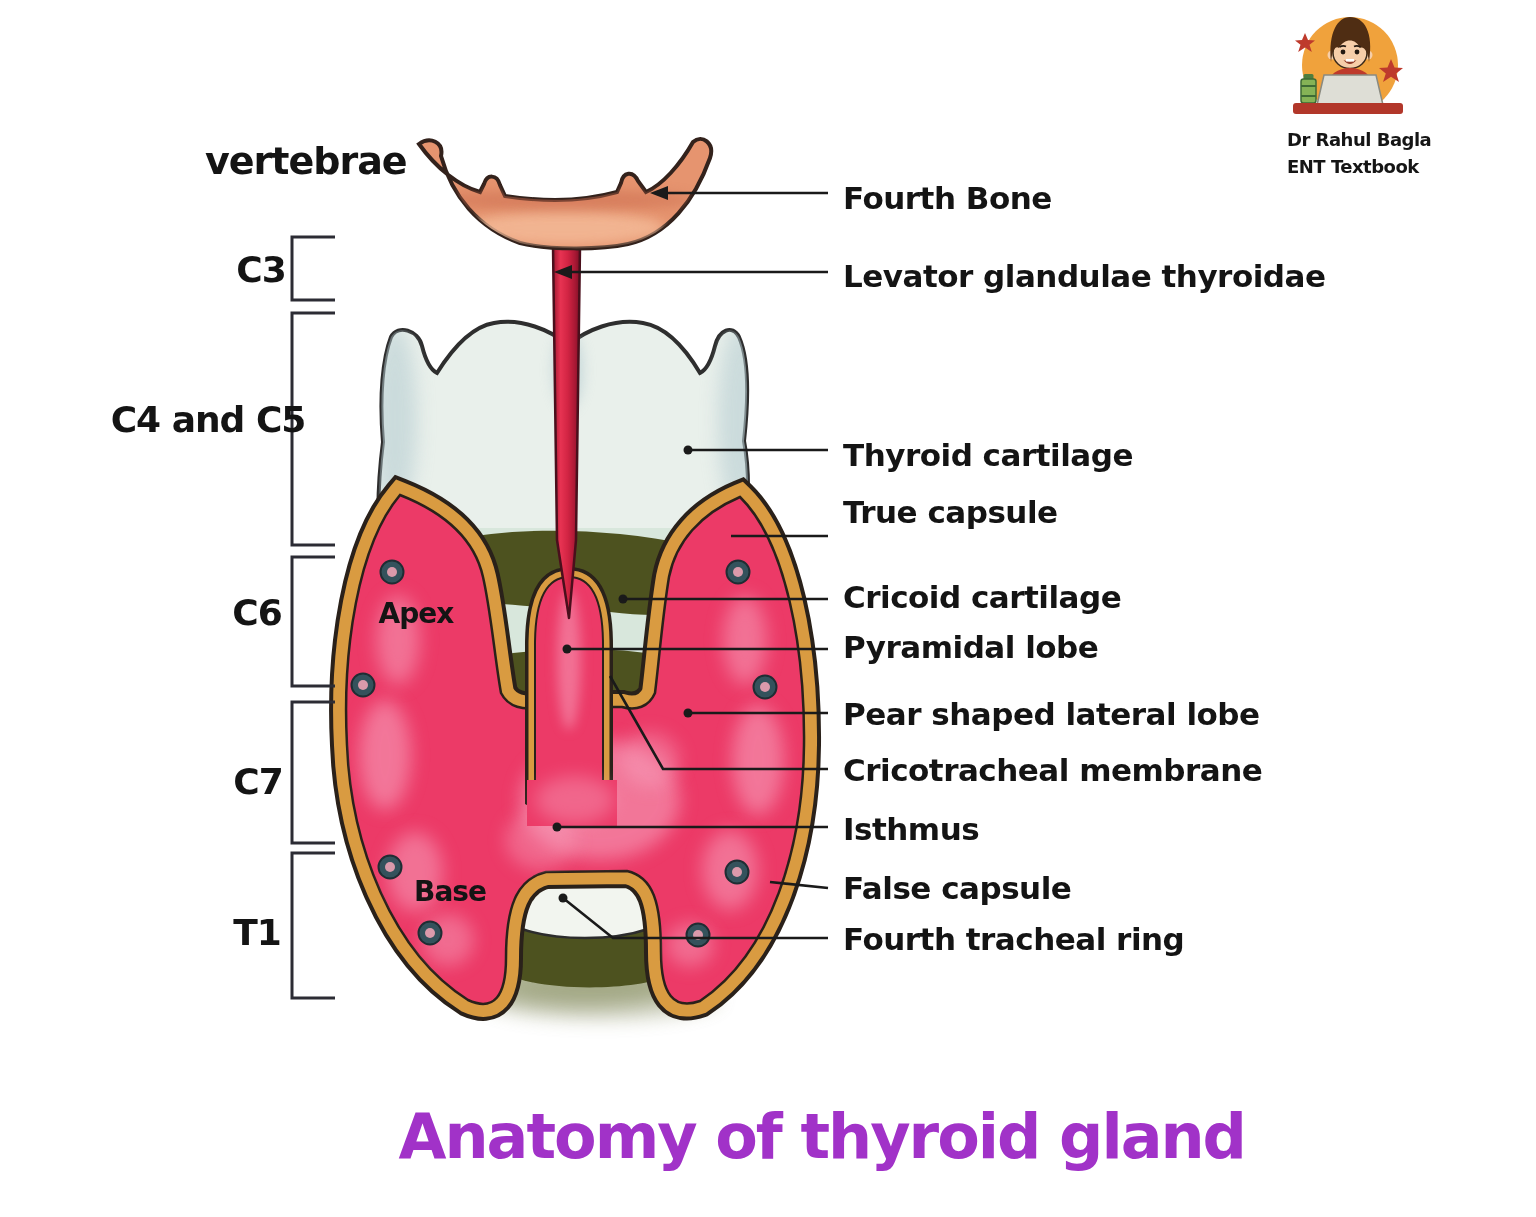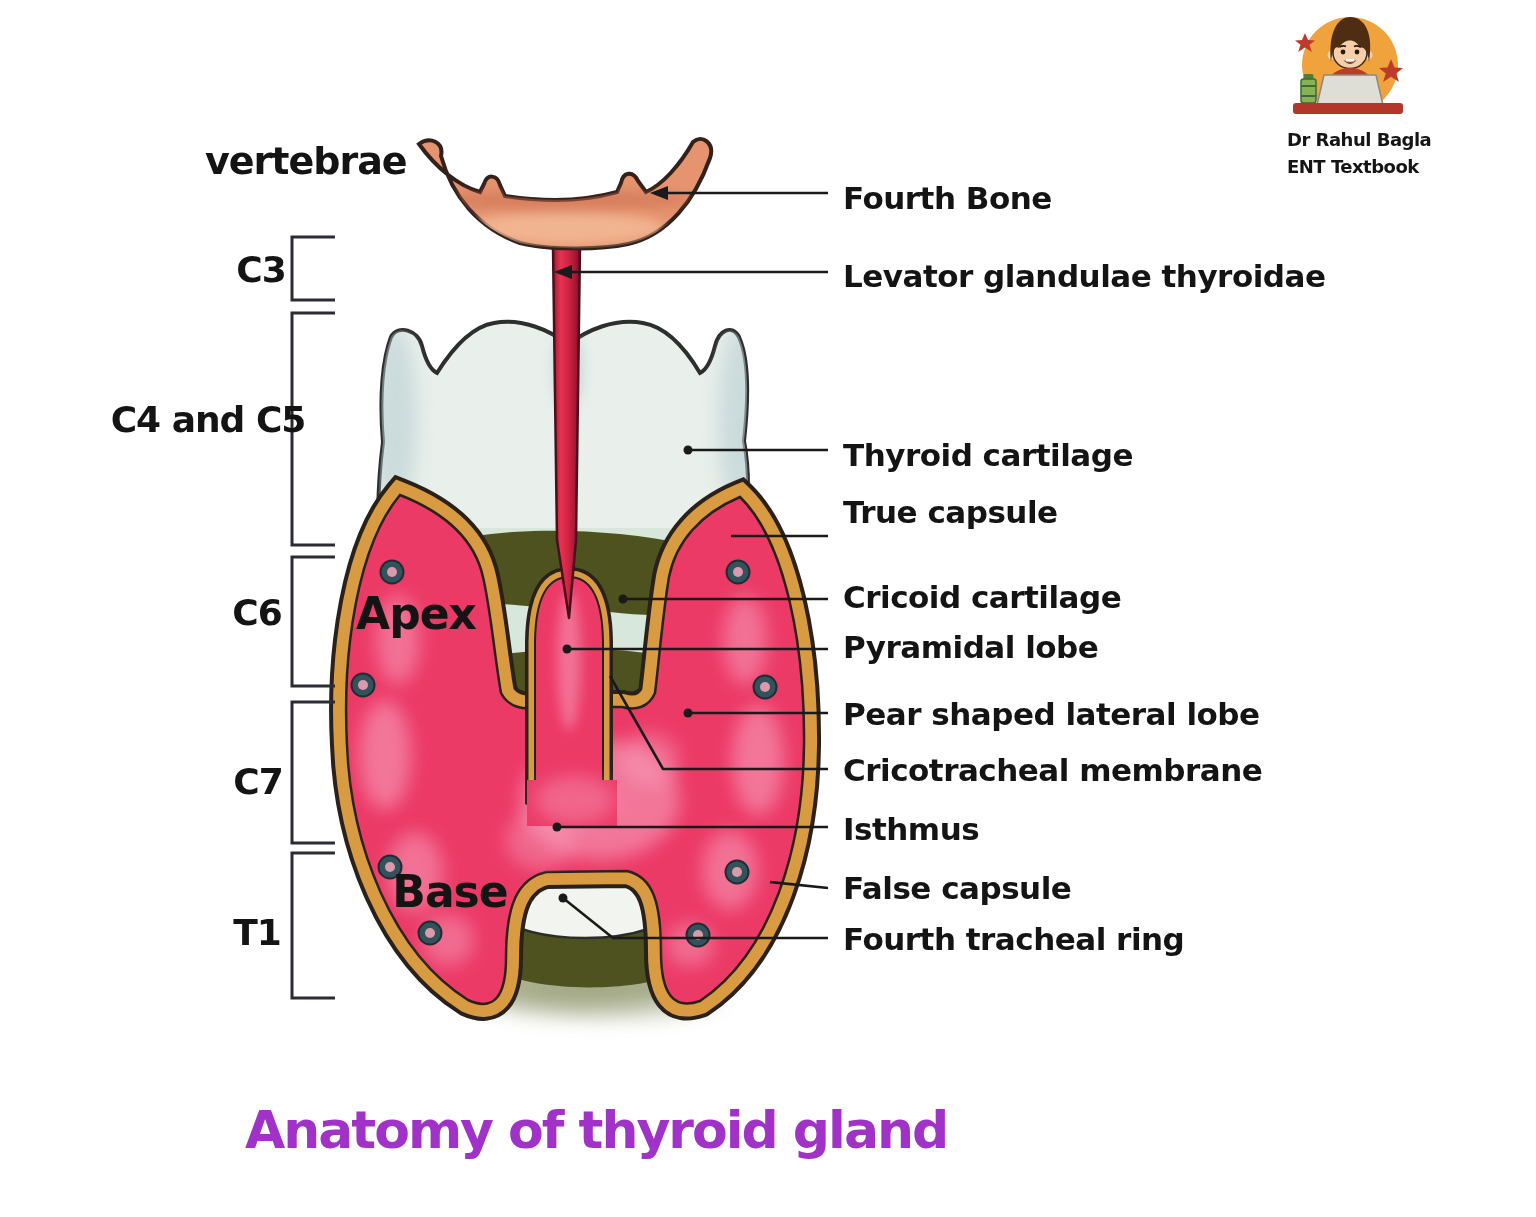--- a/index.html
+++ b/index.html
@@ -4,23 +4,23 @@
 <style>
   html,body{margin:0;padding:0;background:#ffffff;}
   #stage{position:relative;width:1536px;height:1217px;background:#ffffff;overflow:hidden;
          font-family:"DejaVu Sans",sans-serif;}
   #art{position:absolute;left:0;top:0;}
   .lbl{position:absolute;color:var(--label_black,#141414);font-weight:bold;white-space:nowrap;}
   .rlbl{font-size:31px;letter-spacing:-0.5px;transform:translateY(-54%);}
   .clbl{transform:translate(-50%,-50%);}
   .levels-title{font-size:38px;line-height:47px;letter-spacing:-1px;}
   .vert{font-size:36px;letter-spacing:-1px;}
-  .inner-lbl{font-size:44px;letter-spacing:-1px;}
-  .main-title{position:absolute;left:245px;top:1100px;width:1000px;text-align:left;
-              font-size:52px;font-weight:bold;letter-spacing:-2px;color:var(--title_purple,#A132C8);}
+  .inner-lbl{font-size:28px;letter-spacing:-1px;}
+  .main-title{position:absolute;left:245px;top:1100px;width:1000px;text-align:right;
+              font-size:62px;font-weight:bold;letter-spacing:-2px;color:var(--title_purple,#A132C8);}
   .logo-text{position:absolute;left:1287px;top:126px;font-size:18px;line-height:27px;
              font-weight:bold;color:#151515;letter-spacing:-0.5px;}
   #logo{position:absolute;left:1288px;top:8px;width:122px;height:120px;}
 </style>
 </head>
 <body>
 
 <div id="stage">
 
 <svg id="art" width="1536" height="1217" viewBox="0 0 1536 1217">

